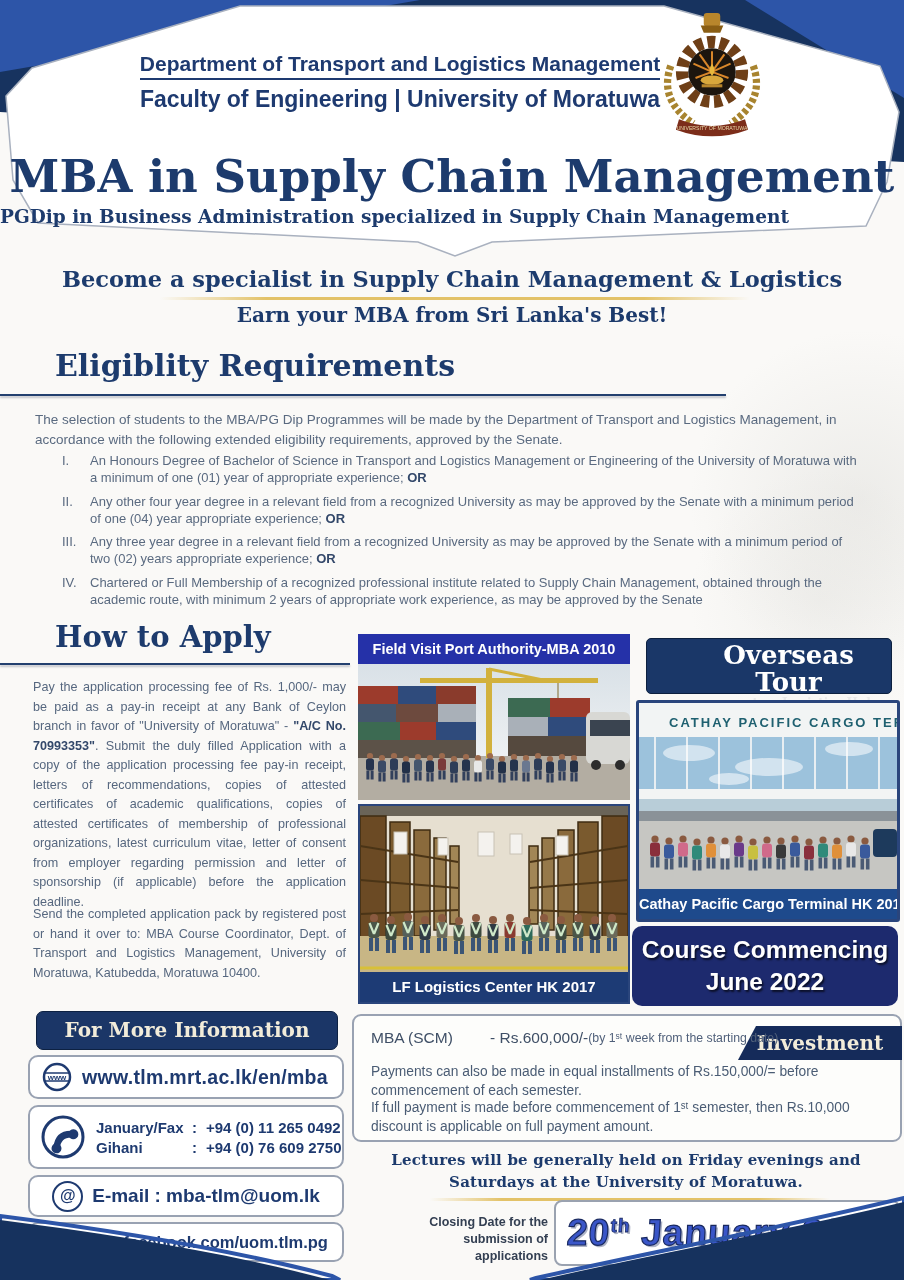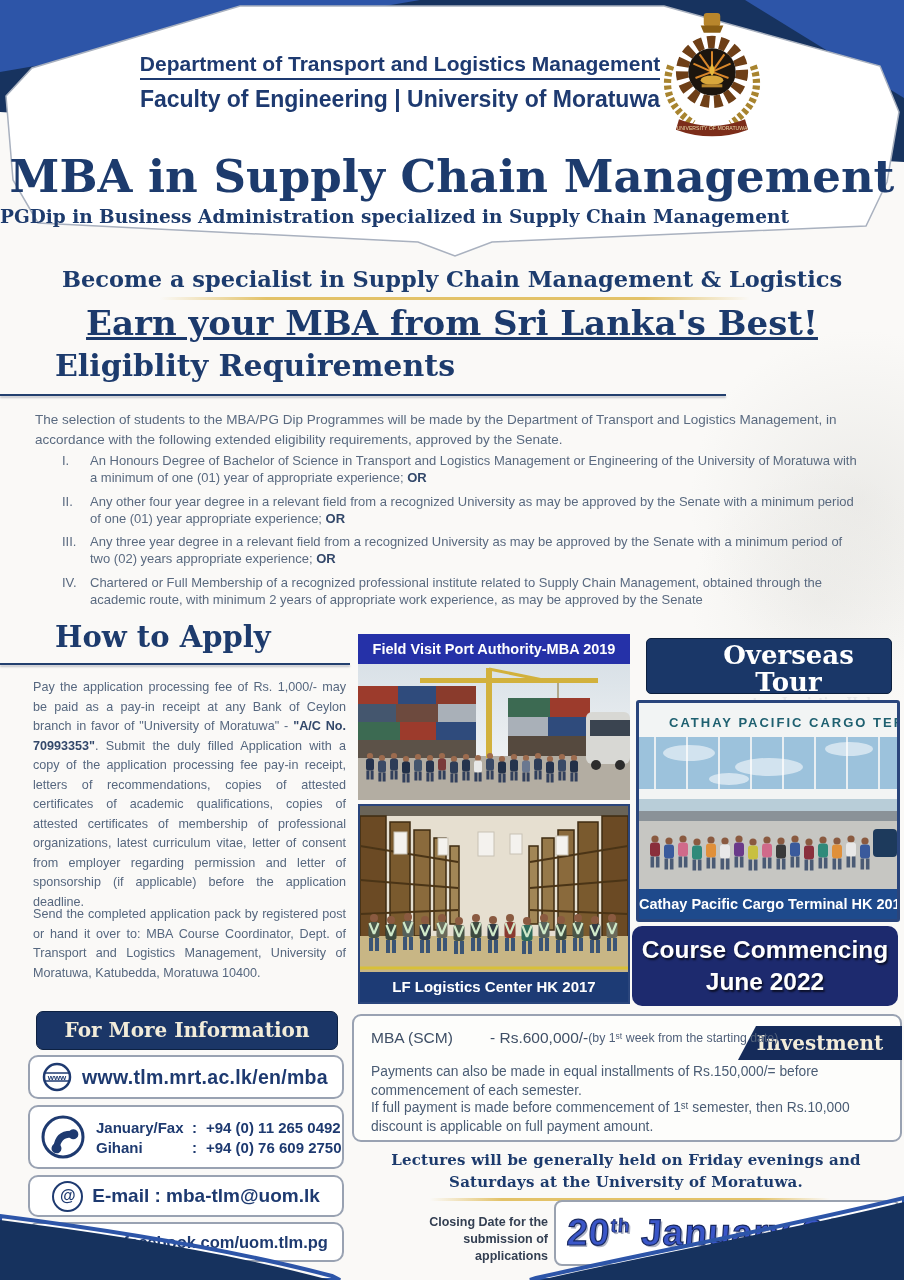--- a/index.html
+++ b/index.html
@@ -17,21 +17,21 @@
   .dept{top:52px;left:70px;width:660px;text-align:center;font-size:21px;font-weight:600;color:#1e3a70;}
   .dept span{border-bottom:2px solid #1e3a70;padding-bottom:3px;}
   .faculty{top:86px;left:70px;width:660px;text-align:center;font-size:23px;font-weight:700;color:#1e3a70;}
   .logo{top:10px;left:650px;width:124px;height:132px;}
   .title{top:150px;left:0;width:904px;text-align:center;font-size:45px;color:#1d3b6d;}
   .subtitle{top:206px;left:0;width:904px;text-align:left;font-size:18.5px;color:#1d3b6d;}
   
   .tag1{top:266px;left:0;width:904px;text-align:center;font-size:22.5px;color:#1d3c6e;}
   .goldline{height:3px;background:linear-gradient(90deg,rgba(227,194,104,0),#e3c268 18%,#e3c268 82%,rgba(227,194,104,0));}
   .gl1{top:297px;left:160px;width:590px;}
-  .tag2{top:303px;left:0;width:904px;text-align:center;font-size:34px;color:#1c3a6c;text-decoration:underline;}
+  .tag2{top:303px;left:0;width:904px;text-align:center;font-size:20px;color:#1c3a6c;}
   
   .elig-h{top:348px;left:55px;font-size:30px;color:#1d3b6d;}
   .rule{border-top:2.5px solid #23406f;box-shadow:0 2px 2px rgba(110,118,135,.4);height:0;}
   .elig-rule{top:394px;left:0;width:726px;}
   .elig-intro{top:410px;left:35px;width:845px;font-size:13.5px;line-height:1.5;color:#5a6a80;}
   .elig-list{top:452px;left:62px;width:800px;}
   .elig-item{display:flex;margin-bottom:6px;font-size:13px;line-height:1.33;color:#5a6a80;}
   .elig-item .num{width:28px;flex:none;}
   .elig-item .or{font-weight:bold;color:#33486a;}
   
@@ -150,21 +150,21 @@
   <div class="abs rule elig-rule"></div>
   <div class="abs elig-intro">The selection of students to the MBA/PG Dip Programmes will be made by the Department of Transport and Logistics Management, in accordance with the following extended eligibility requirements, approved by the Senate.</div>
 
   <div class="abs elig-list">
     <div class="elig-item">
       <span class="num">I.</span>
       <span class="itxt"><span>An Honours Degree of Bachelor of Science in Transport and Logistics Management or Engineering of the University of Moratuwa with a minimum of one (01) year of appropriate experience;</span> <span class="or">OR</span></span>
     </div>
     <div class="elig-item">
       <span class="num">II.</span>
-      <span class="itxt"><span>Any other four year degree in a relevant field from a recognized University as may be approved by the Senate with a minimum period of one (01) year appropriate experience;</span> <span class="or">OR</span></span>
+      <span class="itxt"><span>Any other four year degree in a relevant field from a recognized University as may be approved by the Senate with a minimum period of one (04) year appropriate experience;</span> <span class="or">OR</span></span>
     </div>
     <div class="elig-item">
       <span class="num">III.</span>
       <span class="itxt"><span>Any three year degree in a relevant field from a recognized University as may be approved by the Senate with a minimum period of two (02) years appropriate experience;</span> <span class="or">OR</span></span>
     </div>
     <div class="elig-item">
       <span class="num">IV.</span>
       <span class="itxt"><span>Chartered or Full Membership of a recognized professional institute related to Supply Chain Management, obtained through the academic route, with minimum 2 years of appropriate work experience, as may be approved by the Senate</span> <span class="or"></span></span>
     </div>
   </div>
@@ -215,21 +215,21 @@
     <span class="at-icon">@</span>
     <span class="email-text">E-mail : mba-tlm@uom.lk</span>
   </div>
 
   <div class="abs cbox fb-box">
     <span class="fb-icon">f</span>
     <span class="fb-text">www.facebook.com/uom.tlm.pg</span>
   </div>
 
   <div class="abs photo1">
-    <div class="cap cap-top">Field Visit Port Authority-MBA 2019</div>
+    <div class="cap cap-top">Field Visit Port Authority-MBA 2010</div>
     <svg width="272" height="136" viewBox="0 0 272 136">
       <defs>
         <linearGradient id="sky1" x1="0" y1="0" x2="0" y2="1">
           <stop offset="0" stop-color="#d9e1e7"></stop>
             <stop offset="1" stop-color="#eef1f3"></stop>
         </linearGradient>
         <g id="pA">
           <circle cx="0" cy="-10" r="3.1" fill="#9c6b4e"></circle>
           <rect x="-4" y="-7.5" width="8" height="12" rx="2.5" fill="currentColor"></rect>
           <rect x="-3.6" y="4.5" width="3" height="9" fill="#32405c"></rect>

